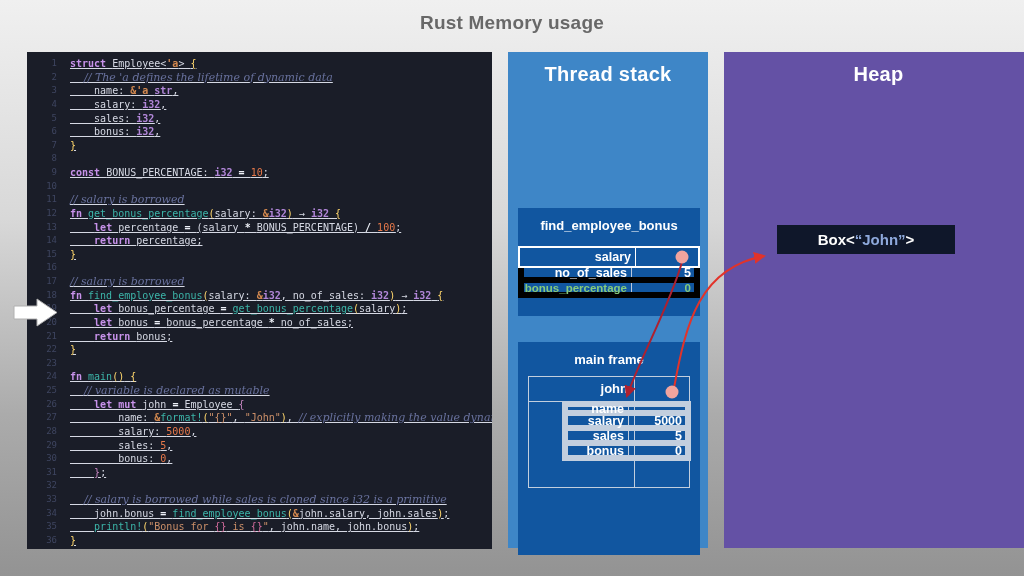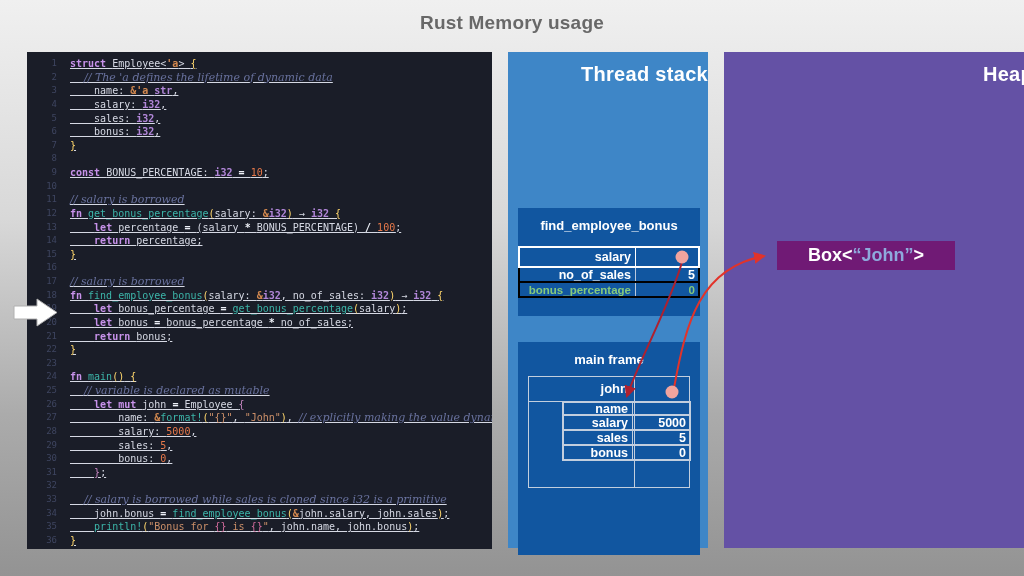--- a/index.html
+++ b/index.html
@@ -32,29 +32,29 @@
   .tok-a{color:#d2884f;font-weight:bold;}
   .tok-y{color:#ffd76d;}
   .tok-m{color:#c586c0;}
   .tok-sb{color:#cf6a9a;}
   
   .stack-panel{
     position:absolute;left:508px;top:52px;width:200px;height:496px;
     background:#3e86c7;
   }
   .panel-title{
-    margin-top:11px;text-align:right;color:#ffffff;
+    margin-top:11px;text-align:center;color:#ffffff;
     font-size:20px;font-weight:bold;letter-spacing:.3px;
   }
   .frame{position:absolute;left:10px;width:182px;background:#1156a0;box-sizing:border-box;}
   .frame-find{top:156px;height:108px;}
   .frame-main{top:272px;height:213px;margin-top:18px;}
   .frame-title{margin-top:10px;text-align:center;color:#fff;font-size:13px;font-weight:bold;}
   .rows{position:absolute;left:0;top:38px;width:182px;}
-  .srow{display:flex;box-sizing:border-box;height:15px;border:2px solid #000000;}
+  .srow{display:flex;box-sizing:border-box;height:15px;border:6px solid #000000;}
   .srow + .srow{border-top:none;}
   .srow.hl{height:22px;border:2px solid #ffffff;}
   .srow .lbl{flex:1;text-align:right;color:#fff;font-size:12.5px;font-weight:bold;
              padding-right:4px;align-self:center;}
   .srow .val{width:63px;flex:none;border-left:1px solid #b9c8dd;text-align:right;color:#fff;
              font-size:12.5px;font-weight:bold;padding-right:3px;box-sizing:border-box;
              display:flex;align-items:center;justify-content:flex-end;}
   .srow.hl .val{border-left:1px solid #ffffff;}
   .srow.green .lbl,.srow.green .val{color:#86ca7c;font-size:11.5px;}
   
@@ -63,23 +63,23 @@
   .jdivider{position:absolute;left:105px;top:0;bottom:0;width:1px;background:#c2cede;}
   .jhead{position:absolute;left:0;top:0;width:105px;height:25px;border-bottom:1px solid #c2cede;
          box-sizing:border-box;text-align:right;padding-right:6px;color:#fff;
          font-size:13px;font-weight:bold;line-height:24px;}
   .jrows{position:absolute;left:33px;top:24px;width:129px;}
   .jrows .srow{border-color:#c2cede;}
   .jrows .srow .val{width:57px;border-left:1px solid #c2cede;}
   .jrows .srow .lbl{font-size:12.5px;}
   
   .heap-panel{position:absolute;left:724px;top:52px;width:309px;height:496px;background:#6451a5;}
-  .heap-box{position:absolute;left:53px;top:189px;width:178px;height:29px;background:#701a75;
+  .heap-box{position:absolute;left:53px;top:173px;width:178px;height:29px;background:#0f172a;
             display:flex;align-items:center;justify-content:center;
-            color:#fff;font-size:18px;font-weight:bold;}
+            color:#fff;font-size:15px;font-weight:bold;}
   .heap-box .boxname{color:#8ea9dc;}
   
   #overlay{position:absolute;left:0;top:0;width:1024px;height:576px;pointer-events:none;z-index:5;}
 </style>
 </head>
 <body>
 
 <div class="page-title">Rust Memory usage</div>
 
 <div class="code-panel">

